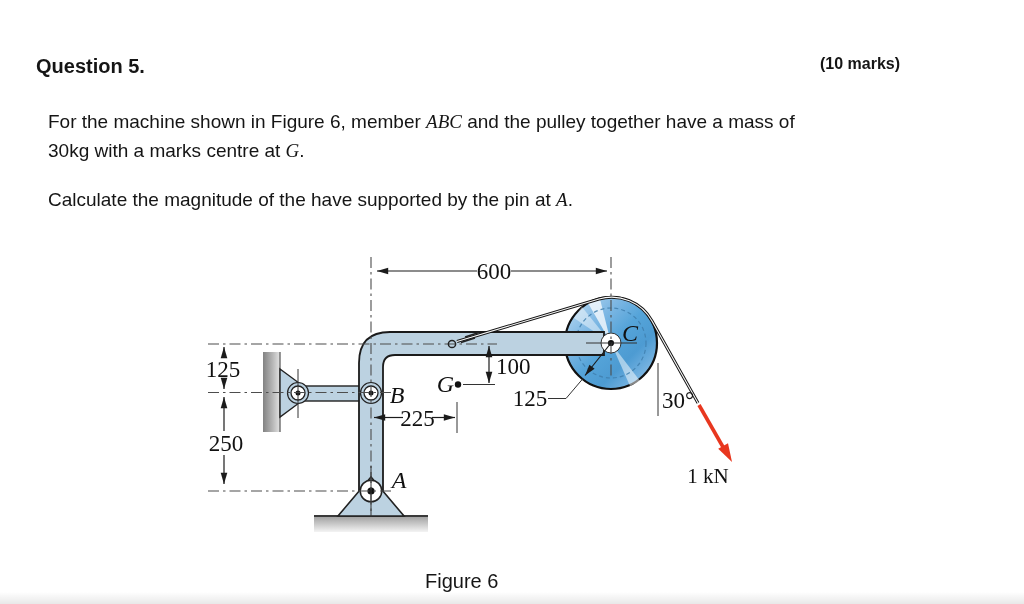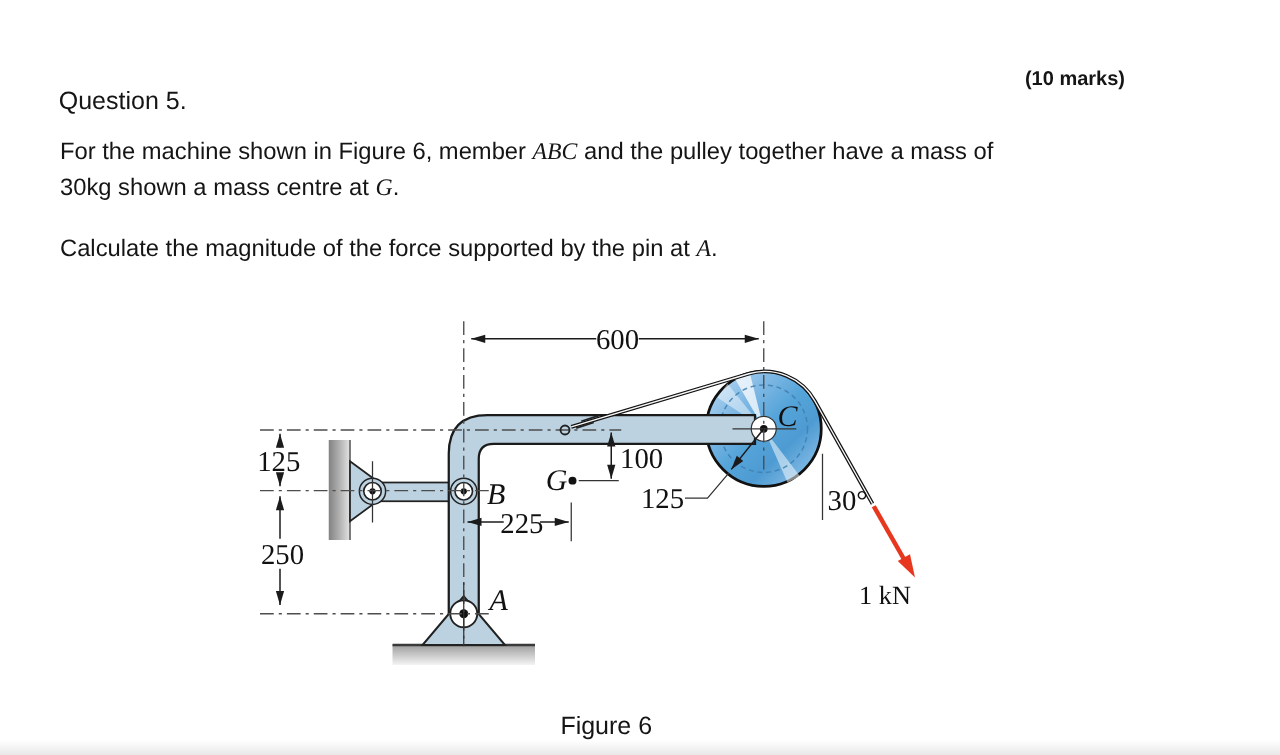--- a/index.html
+++ b/index.html
@@ -1,47 +1,47 @@
 <!DOCTYPE html>
 <html><head>
 <meta charset="utf-8">
 <style>
   html,body{margin:0;padding:0;}
   body{
     width:1024px;height:604px;position:relative;overflow:hidden;
     background:#ffffff;color:#151515;
     font-family:"Liberation Sans",sans-serif;
   }
-  .qtitle{position:absolute;top:55px;left:47px;font-size:20px;font-weight:400;margin-top:15px;}
+  .qtitle{position:absolute;top:55px;left:36px;font-size:20px;font-weight:700;}
   .qmarks{position:absolute;top:55px;right:124px;font-size:16px;font-weight:700;}
   .para{position:absolute;left:48px;font-size:19px;line-height:29px;}
   .para i{font-style:italic;font-family:Liberation Serif, serif;}
   #para1{top:107px;width:900px;}
   #para2{top:185px;width:900px;}
   #fig-svg{position:absolute;left:190px;top:250px;}
-  .caption{position:absolute;top:570px;left:425px;width:120px;text-align:center;font-size:20px;}
+  .caption{position:absolute;top:570px;left:425px;width:120px;font-size:20px;}
   .bottom-fade{position:absolute;left:0;bottom:0;width:1024px;height:12px;
     background:linear-gradient(to bottom,rgba(0,0,0,0),rgba(0,0,0,0.09));}
   
   .dimnum{font-family:"Liberation Serif",serif;font-size:23px;fill:#111;}
   .forcetxt{font-family:"Liberation Serif",serif;font-size:21px;fill:#111;}
   .ptlabel{font-family:"Liberation Serif",serif;font-size:24px;font-style:italic;fill:#111;}
   .cl{stroke:#4d4d4d;stroke-width:1.1;stroke-dasharray:11 4 2.5 4;fill:none;}
   .dimline{stroke:#1b1b1b;stroke-width:1.2;fill:none;}
   .tick{stroke:#333;stroke-width:1;fill:none;}
 </style>
 </head>
 <body>
 
 <div class="qtitle">Question 5.</div>
 <div class="qmarks">(10 marks)</div>
 
-<div class="para" id="para1"><span>For the machine shown in Figure 6, member </span><i>ABC</i><span> and the pulley together have a mass of</span><br><span>30kg shown a mass centre at </span><i>G</i><span>.</span></div>
+<div class="para" id="para1"><span>For the machine shown in Figure 6, member </span><i>ABC</i><span> and the pulley together have a mass of</span><br><span>30kg with a marks centre at </span><i>G</i><span>.</span></div>
 
-<div class="para" id="para2"><span>Calculate the magnitude of the force supported by the pin at </span><i>A</i><span>.</span></div>
+<div class="para" id="para2"><span>Calculate the magnitude of the have supported by the pin at </span><i>A</i><span>.</span></div>
 
 <svg id="fig-svg" width="560" height="292" viewBox="190 250 560 292" xmlns="http://www.w3.org/2000/svg">
   <defs>
     <marker id="dimArr" markerUnits="userSpaceOnUse" markerWidth="13" markerHeight="9" refX="12" refY="4.5" orient="auto-start-reverse">
       <path d="M0.8,1.2 L12,4.5 L0.8,7.8 Z" fill="#1b1b1b"></path>
     </marker>
     <linearGradient id="wallGrad" x1="0" y1="0" x2="1" y2="0">
       <stop offset="0" stop-color="#828282"></stop>
         <stop offset="0.55" stop-color="#b5b5b5"></stop>
       <stop offset="1" stop-color="#e3e3e3"></stop>

